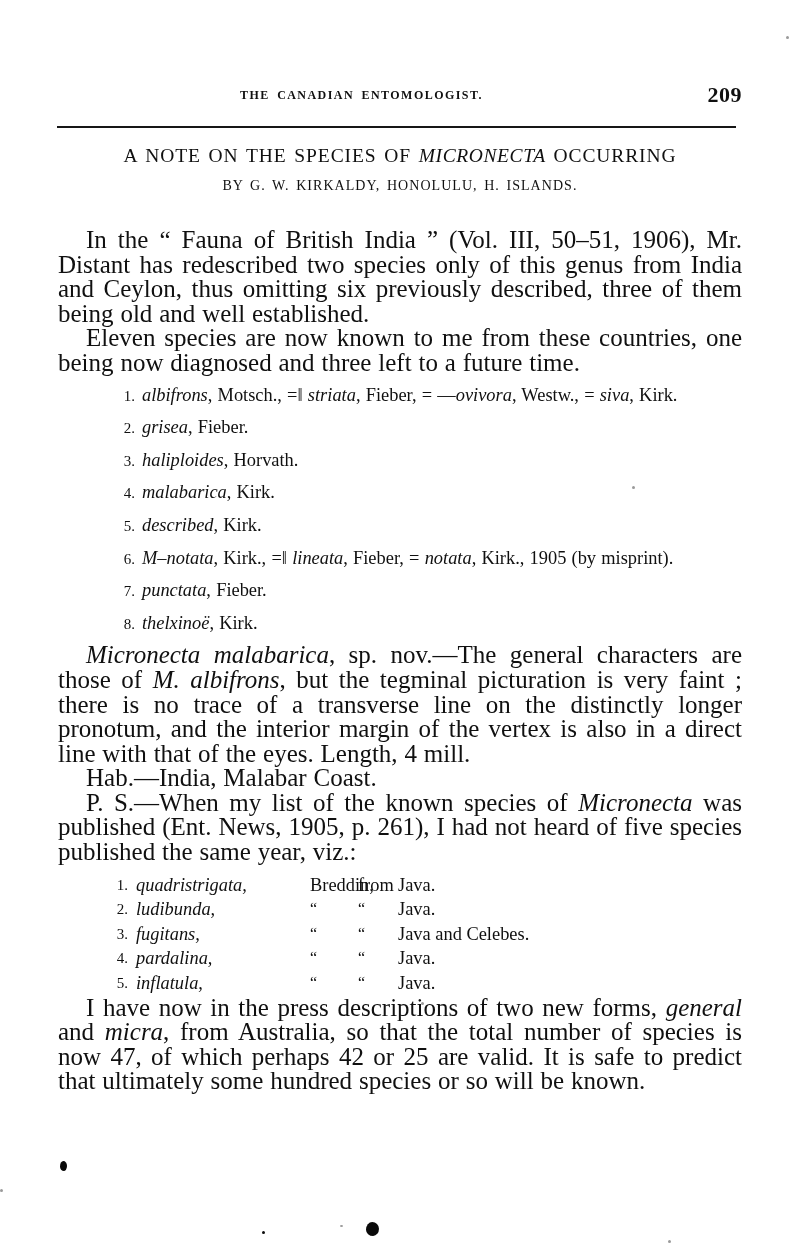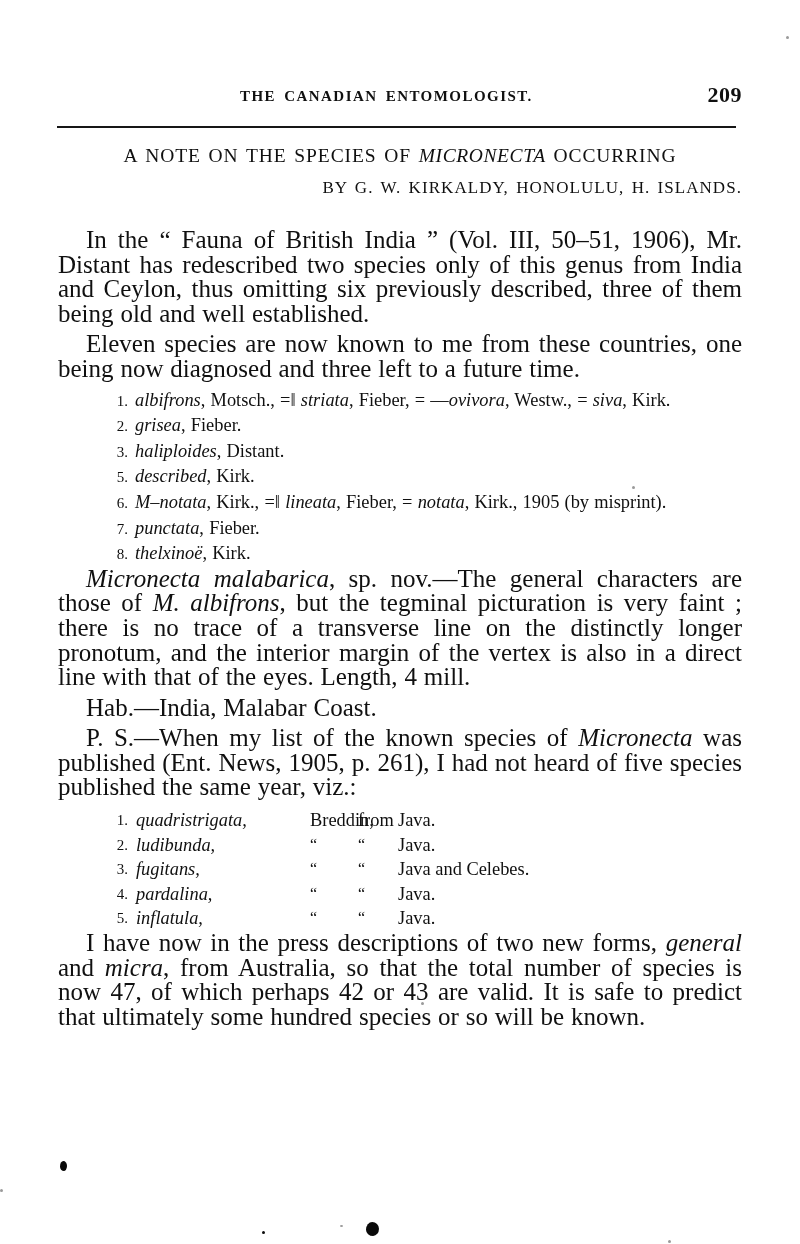--- a/index.html
+++ b/index.html
@@ -27,21 +27,21 @@
     position: absolute;
     top: 88px;
     left: 58px;
     right: 58px;
     height: 26px;
   }
   .rh-title {
     position: absolute;
     left: 182px;
     top: 0;
-    font-size: 15px;
+    font-size: 12px;
     letter-spacing: 1.45px;
     word-spacing: 3px;
     font-weight: 600;
   }
   .rh-pageno {
     position: absolute;
     right: 0px;
     top: -6px;
     font-size: 22px;
     font-weight: 600;
@@ -71,59 +71,57 @@
     word-spacing: 2px;
     line-height: 26px;
     white-space: nowrap;
   }
   .title-line i {
     font-style: italic;
     letter-spacing: 0.6px;
   }
   .byline {
     margin-top: 9px;
-    font-size: 17px;
+    font-size: 14px;
     letter-spacing: 1.05px;
     word-spacing: 2px;
-    text-align: right;
   }
 
   
   .body {
     position: absolute;
     top: 228px;
     left: 58px;
     width: 684px;
   }
   p.para {
     margin: 0 0 0 0;
     font-size: 25px;
     line-height: 24.6px;
     text-align: justify;
     text-justify: inter-word;
     text-indent: 28px;
     word-spacing: 0.6px;
   }
   p.para + p.para {
-    margin-top: 6px;
   }
   p.para i { font-style: italic; }
 
   
   ol.spec-list {
     list-style: none;
     margin: 6px 0 0 0;
     padding: 0;
     font-size: 18.4px;
     line-height: 24.6px;
   }
   ol.spec-list li {
     position: relative;
     padding-left: 78px;
-    margin: 0;
+    margin: 7px;
     text-indent: -30px;
     word-spacing: 0.6px;
   }
   ol.spec-list li .num {
     display: inline-block;
     width: 22px;
     text-align: right;
     margin-right: 7px;
     font-size: 15px;
   }
@@ -209,21 +207,22 @@
 
   <div class="body">
 
     <p class="para">In the “ Fauna of British India ” (Vol. III, 50–51, 1906), Mr. Distant has redescribed two species only of this genus from India and Ceylon, thus omitting six previously described, three of them being old and well established.</p>
 
     <p class="para">Eleven species are now known to me from these countries, one being now diagnosed and three left to a future time.</p>
 
     <ol class="spec-list" id="species-list">
         <li><span class="num">1.</span><i>albifrons</i><span>, Motsch., =‖ </span><i>striata</i><span>, Fieber, = —</span><i>ovivora</i><span>, Westw., = </span><i>siva</i><span>, Kirk.</span></li>
         <li><span class="num">2.</span><i>grisea</i><span>, Fieber.</span></li>
-        <li><span class="num">3.</span><i>haliploides</i><span>, Distant.</span></li>
+        <li><span class="num">3.</span><i>haliploides</i><span>, Horvath.</span></li>
+        <li><span class="num">4.</span><i>malabarica</i><span>, Kirk.</span></li>
         <li><span class="num">5.</span><i>described</i><span>, Kirk.</span></li>
         <li><span class="num">6.</span><i>M–notata</i><span>, Kirk., =‖ </span><i>lineata</i><span>, Fieber, = </span><i>notata</i><span>, Kirk., 1905 (by misprint).</span></li>
         <li><span class="num">7.</span><i>punctata</i><span>, Fieber.</span></li>
         <li><span class="num">8.</span><i>thelxinoë</i><span>, Kirk.</span></li>
       </ol>
 
     <p class="para"><i>Micronecta malabarica</i><span>, sp. nov.—The general characters are those of </span><i>M. albifrons</i><span>, but the tegminal picturation is very faint ; there is no trace of a transverse line on the distinctly longer pronotum, and the interior margin of the vertex is also in a direct line with that of the eyes.   Length, 4 mill.</span></p>
 
     <p class="para">Hab.—India, Malabar Coast.</p>
 
@@ -261,21 +260,21 @@
         <div class="ditto-row">
           <span class="num">5.</span>
           <span class="name">inflatula,</span>
           <span class="c1 dq">“</span>
           <span class="c2 dq">“</span>
           <span class="c3">Java.</span>
         </div>
       </div>
 
 
-    <p class="para"><span>I have now in the press descriptions of two new forms, </span><i>general</i><span> and </span><i>micra</i><span>, from Australia, so that the total number of species is now 47, of which perhaps 42 or 43 are valid.   It is safe to predict that ultimately some hundred species or so will be known.</span></p>
+    <p class="para"><span>I have now in the press descriptions of two new forms, </span><i>general</i><span> and </span><i>micra</i><span>, from Australia, so that the total number of species is now 47, of which perhaps 42 or 25 are valid.   It is safe to predict that ultimately some hundred species or so will be known.</span></p>
 
   </div>
 
   <div class="blot" style="left:60px;  top:1161px; width:7px;  height:10px;"></div>
   <div class="blot" style="left:366px; top:1222px; width:13px; height:14px;"></div>
   <div class="speck" style="left:262px; top:1231px; width:3px; height:3px;"></div>
 
   <div class="faint" style="left:340px; top:1225px; width:3px; height:2px;"></div>
 
   <div class="faint" style="left:0px;   top:1189px; width:3px; height:3px;"></div>

